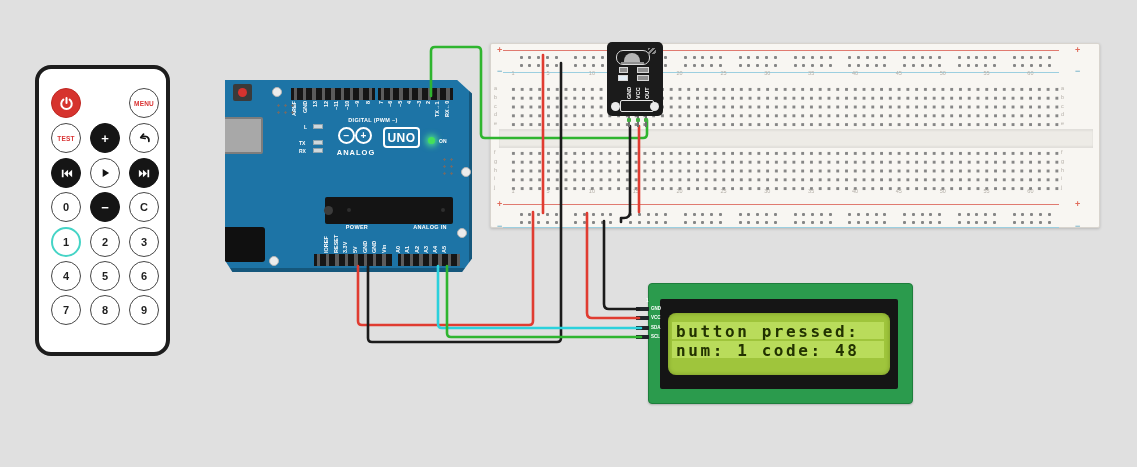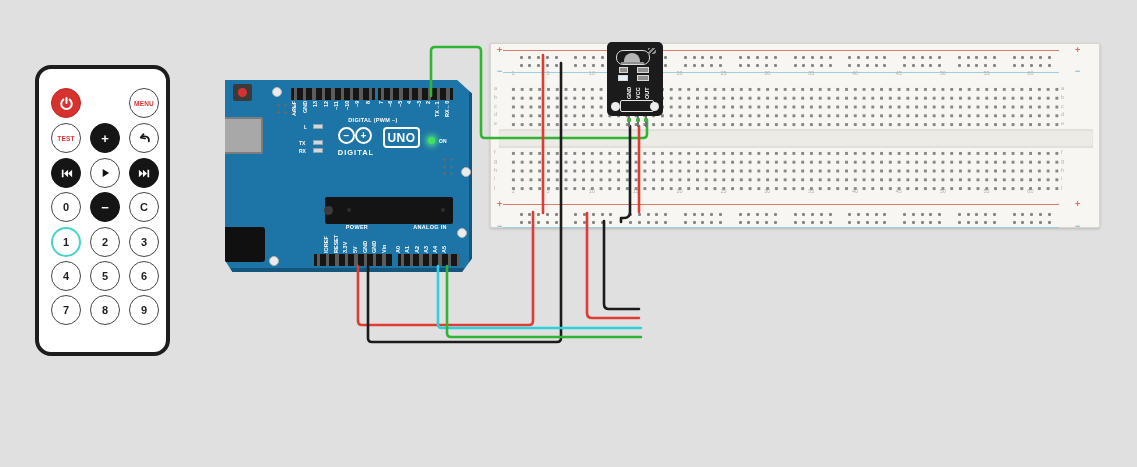--- a/index.html
+++ b/index.html
@@ -201,21 +201,21 @@
     <div class="ledrect" style="left:88px;top:59.5px;"></div>
     <div class="alab" style="left:74px;top:68px;">RX</div>
     <div class="ledrect" style="left:88px;top:67.5px;"></div>
 
     <div class="logo-circle" style="left:113px;top:47px;">
         <span>−</span>
       </div>
     <div class="logo-circle" style="left:130px;top:47px;">
         <span>+</span>
       </div>
-    <div class="acap" style="left:103px;top:68px;width:56px;text-align:center;font-size:7.5px;letter-spacing:1px;">DIGITAL</div>
+    <div class="acap" style="left:103px;top:68px;width:56px;text-align:center;font-size:7.5px;letter-spacing:1px;">ANALOG</div>
     <div class="unobox">UNO</div>
 
     <div style="position:absolute;left:203px;top:57px;width:7px;height:7px;border-radius:50%;background:#44e05a;box-shadow:0 0 6px 2px rgba(90,255,130,.85);"></div>
     <div class="alab" style="left:214px;top:58px;">ON</div>
 
     <div style="position:absolute;left:8px;top:4px;width:19px;height:17px;background:#3a3a3a;border-radius:2px;">
       <div style="position:absolute;left:5px;top:4px;width:9px;height:9px;background:#d5332f;border-radius:50%;"></div>
     </div>
     <div style="position:absolute;left:-3px;top:37px;width:41px;height:37px;background:#a8a8a8;border:2px solid #7d7d7d;border-radius:2px;"></div>
     <div style="position:absolute;left:-3px;top:147px;width:43px;height:35px;background:#101010;border-radius:3px;"></div>
@@ -541,20 +541,40 @@
           <span class="vlab" style="width: 8.8px;">GND</span>
           <span class="vlab" style="width: 8.8px;">VCC</span>
           <span class="vlab" style="width: 8.8px;">OUT</span>
         </div>
       <div class="pinbox"></div>
       <div class="irhole" style="left:4px;"></div>
       <div class="irhole" style="left:43px;"></div>
     </div>
   </div>
 
+  <div class="lcd z-lcd" id="lcd">
+    <div class="lcdpcb"></div>
+    <div class="lcdbezel"></div>
+    <div class="lcdscreen"></div>
+    <div class="lcdband" style="top:39px;"></div>
+    <div class="lcdband" style="top:58px;"></div>
+    <div class="lcdline" style="top:40px;">button pressed:</div>
+    <div class="lcdline" style="top:59px;">num: 1 code: 48</div>
+    <div class="lcdpinlab" style="left:12px;top:16px;">1</div>
+    <div id="lcd-pins">
+        <div class="lcdpin" style="top: 24px;"></div>
+        <div class="lcdpinlab" style="top: 23.5px;">GND</div>
+        <div class="lcdpin" style="top: 33px;"></div>
+        <div class="lcdpinlab" style="top: 32.5px;">VCC</div>
+        <div class="lcdpin" style="top: 43px;"></div>
+        <div class="lcdpinlab" style="top: 42.5px;">SDA</div>
+        <div class="lcdpin" style="top: 52px;"></div>
+        <div class="lcdpinlab" style="top: 51.5px;">SCL</div>
+      </div>
+  </div>
 
   <svg class="wires" width="1137" height="467" viewBox="0 0 1137 467">
     <g fill="none" stroke-width="2.6" stroke-linecap="round" stroke-linejoin="round">
       <path d="M431,96 L431,51 Q431,47 435,47 L477,47 Q481,47 481,51 L481,134 Q481,138 485,138 L643,138 Q647,138 647,134 L647,120" stroke="#2fb52f"></path>
       <path d="M358,266 L358,321 Q358,325 362,325 L529,325 Q533,325 533,321 L533,212" stroke="#e03c31"></path>
       <path d="M368,266 L368,338 Q368,342 372,342 L557,342 Q561,342 561,338 L561,63" stroke="#1b1b1b"></path>
       <path d="M438,266 L438,324 Q438,328 442,328 L641,328" stroke="#2bd1dc"></path>
       <path d="M447,266 L447,333 Q447,337 451,337 L641,337" stroke="#2fb52f"></path>
       <path d="M543,55 L543,213" stroke="#e03c31"></path>
       <path d="M630,126 L630,212 Q630,218 624,218 L621,218 L621,222" stroke="#1b1b1b"></path>

